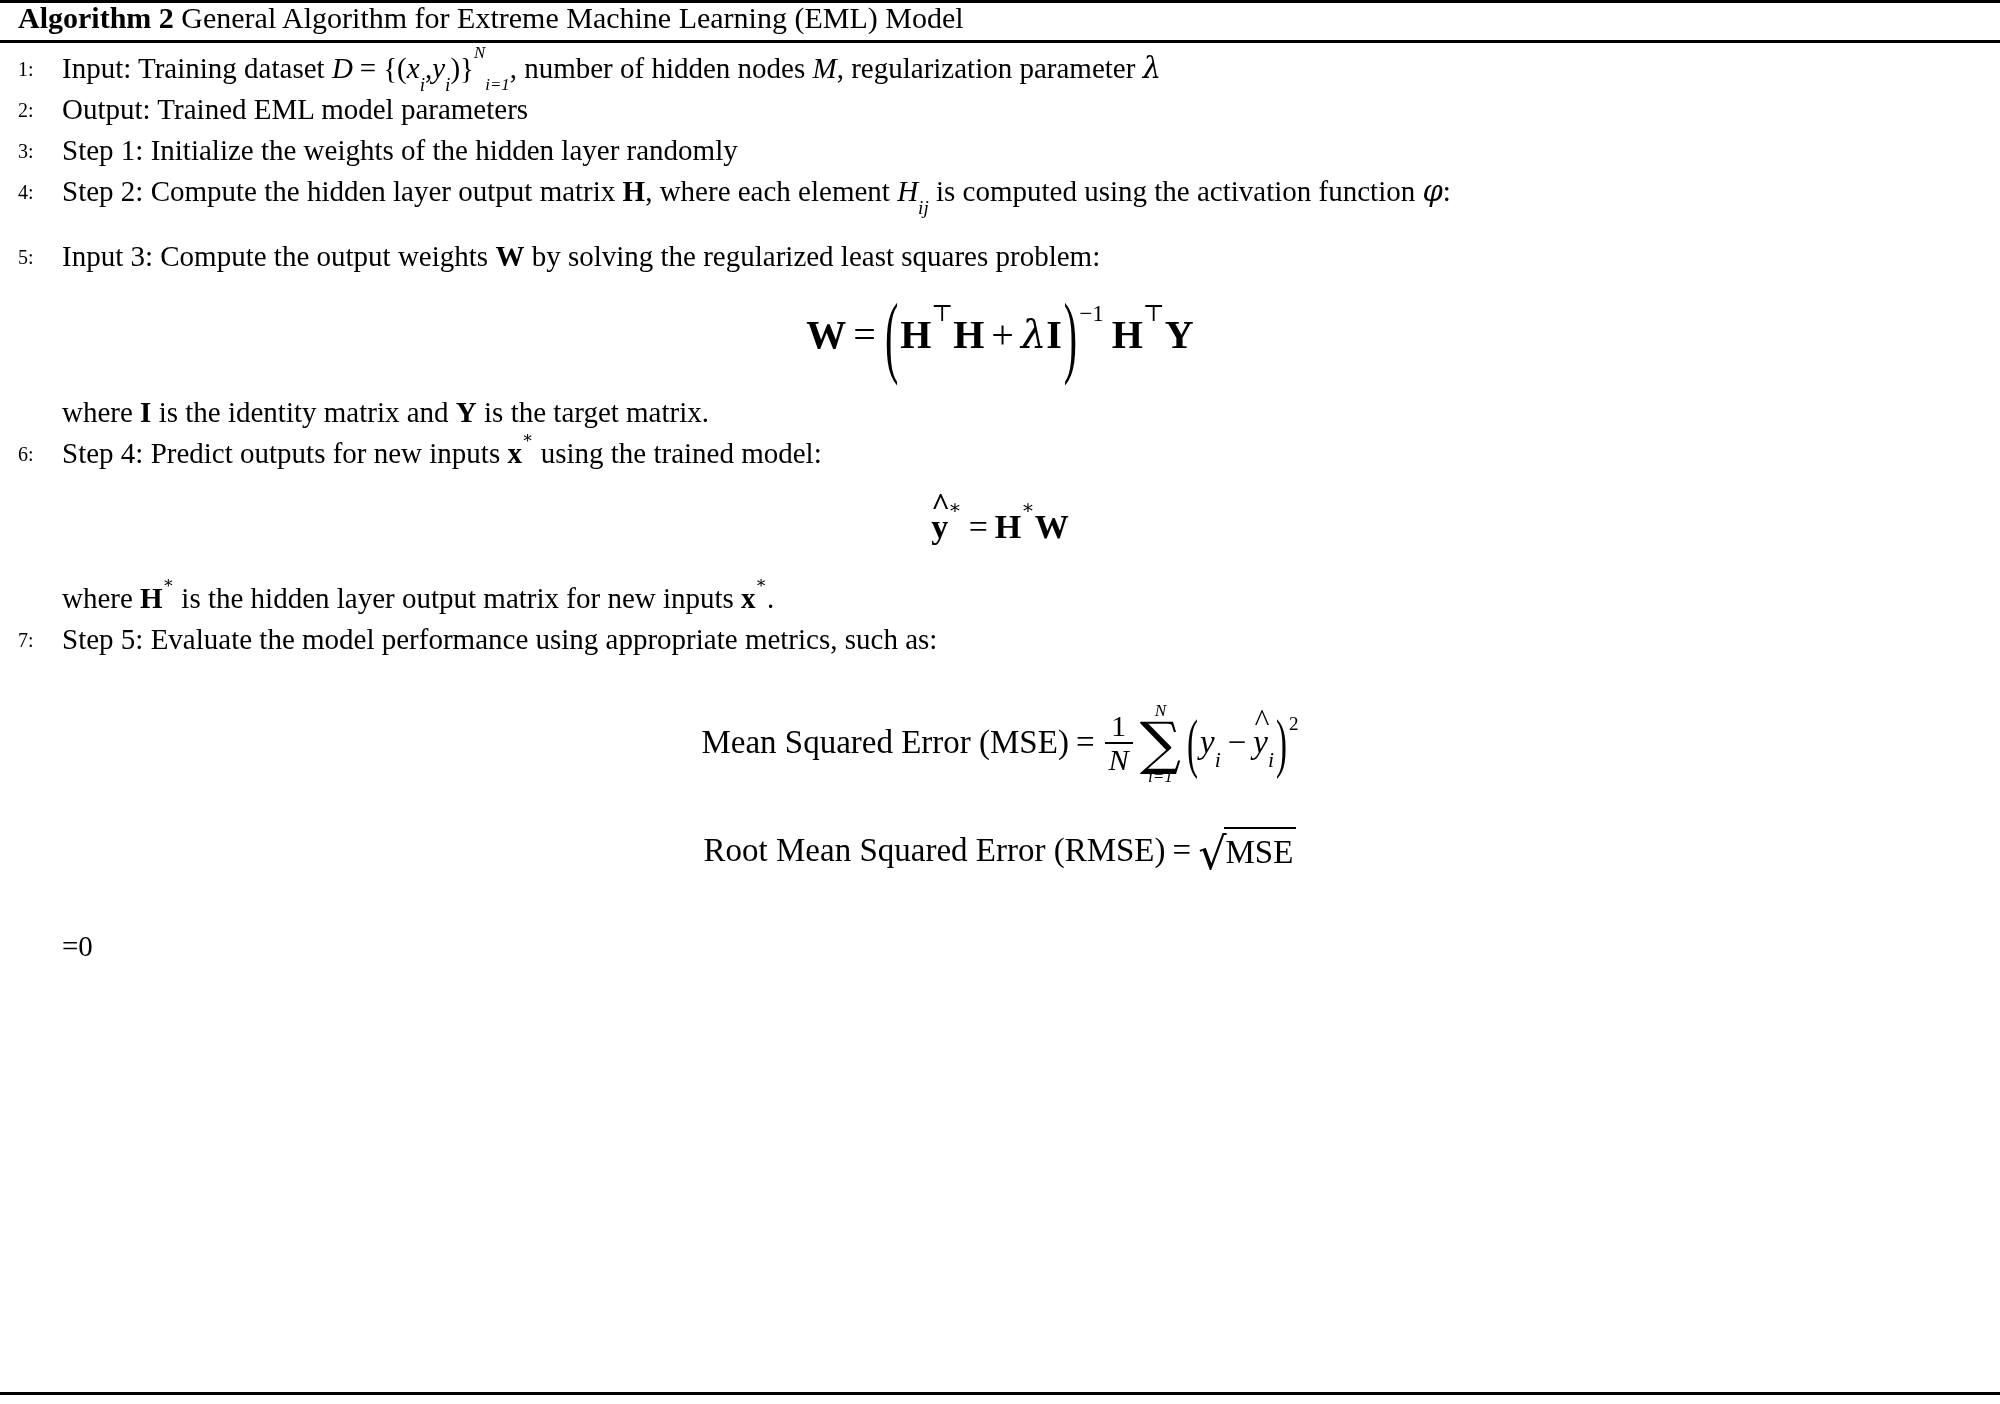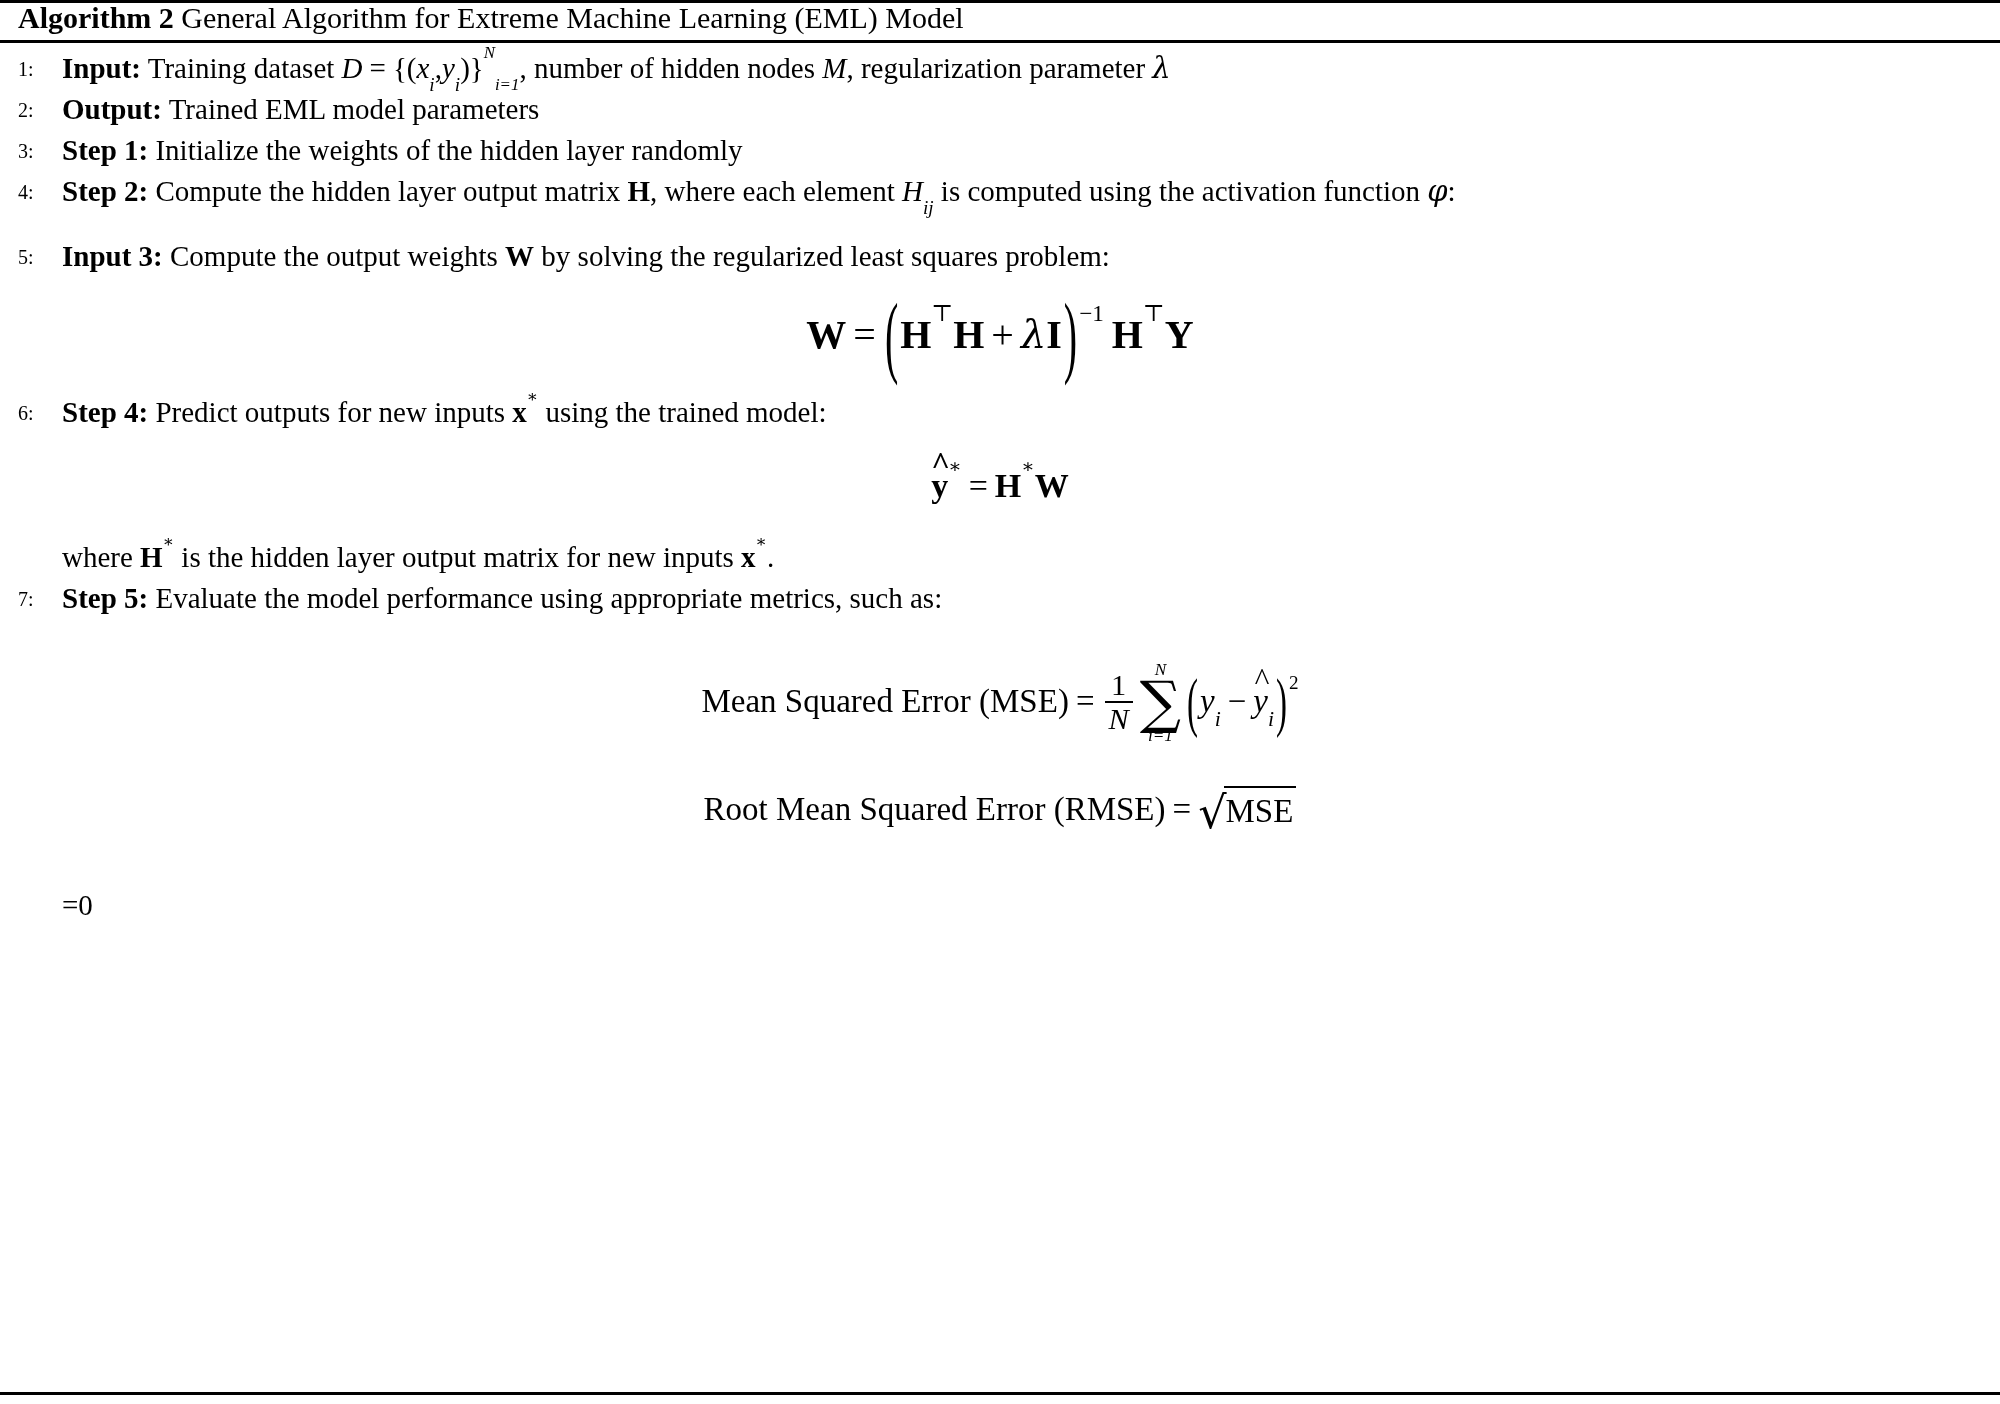--- a/index.html
+++ b/index.html
@@ -64,21 +64,21 @@
   }
   .lineno {
     position: absolute;
     left: 18px;
     top: 4px;
     font-size: 20px;
     line-height: 34px;
     width: 36px;
     text-align: left;
   }
-  .kw { font-weight: bold; }
+  .kw { font-weight: normal; }
   .mathit { font-style: italic; font-family: "Liberation Serif","DejaVu Serif",serif; }
   .mathbf { font-weight: bold; font-style: normal; }
   .greek  { font-style: italic; font-family: "DejaVu Serif", serif; }
 
   .justified {
     text-align: justify;
     text-align-last: left;
   }
   .hang { padding-left: 62px; }
 
@@ -233,20 +233,27 @@
       <span class="mathbf">W</span>
       <span>by solving the regularized least squares problem:</span>
     </div>
 
     <div class="display-eq" style="margin-top:30px; margin-bottom:34px; font-size:40px;text-decoration:underline;">
       <span class="eq-inner">
         <span class="mathbf">W</span><span class="op">=</span><span class="big-paren">(</span><span class="mathbf">H</span><sup class="tiny">⊤</sup><span class="mathbf">H</span><span class="op">+</span><span class="greek">λ</span><span class="mathbf">I</span><span class="big-paren">)</span><sup class="tiny">−1</sup><span style="display:inline-block;width:8px;"></span><span class="mathbf">H</span><sup class="tiny">⊤</sup><span class="mathbf">Y</span>
       </span>
     </div>
 
+    <div class="alg-line hang" style="margin-top:28px;">
+      <span>where</span>
+      <span class="mathbf">I</span>
+      <span>is the identity matrix and</span>
+      <span class="mathbf">Y</span>
+      <span>is the target matrix.</span>
+    </div>
 
     <div class="alg-line">
       <span class="lineno">6:</span>
       <span class="kw">Step 4:</span>
       <span>Predict outputs for new inputs</span>
       <span class="mathbf">x</span><sup class="tiny">∗</sup>
       <span>using the trained model:</span>
     </div>
 
     <div class="display-eq" style="margin-top:30px; margin-bottom:32px; font-size:34px;">

